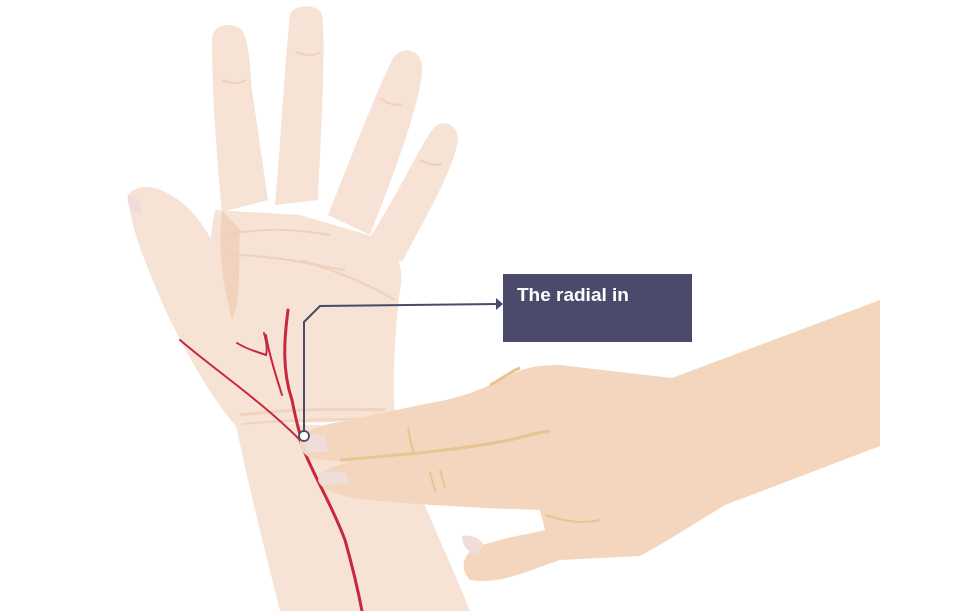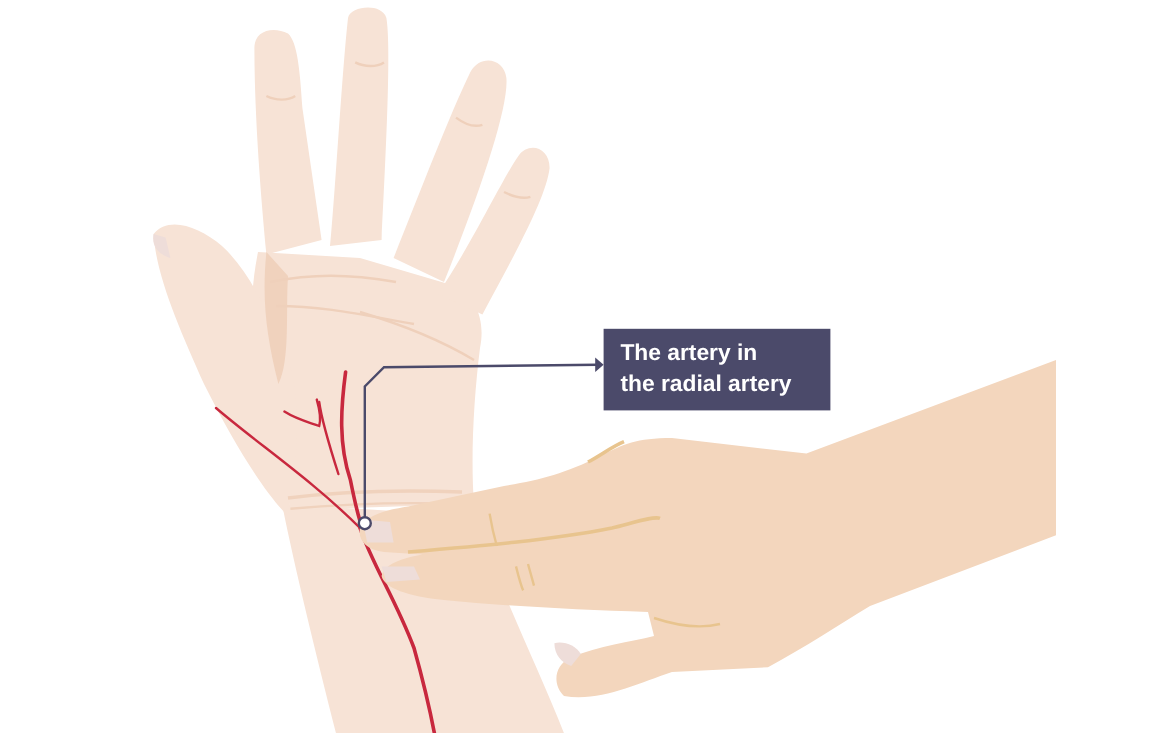--- a/index.html
+++ b/index.html
@@ -81,16 +81,15 @@
     </g>
 
     <g>
       <path d="M304,436 L304,322 L320,306 L498,304" stroke="#4b4a6a" stroke-width="2" fill="none"></path>
       <polygon points="496,298 503,304 496,310" fill="#4b4a6a"></polygon>
       <circle cx="304" cy="436" r="5" fill="#ffffff" stroke="#4b4a6a" stroke-width="2"></circle>
     </g>
   </svg>
 
   <div class="label-box">
-    <span>The artery in</span>
-    <span>the radial artery</span>
+    <span>The radial in</span>
   </div>
 </div>
 
 </body></html>

